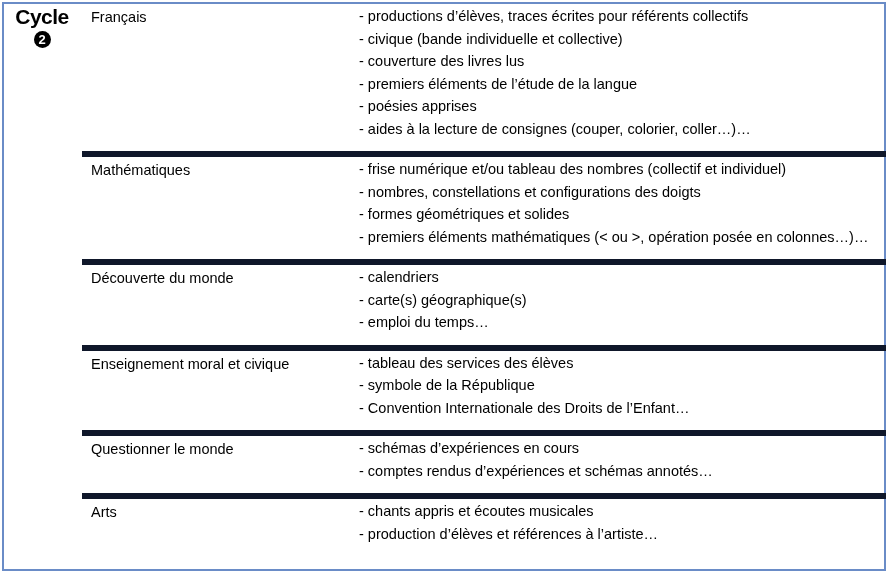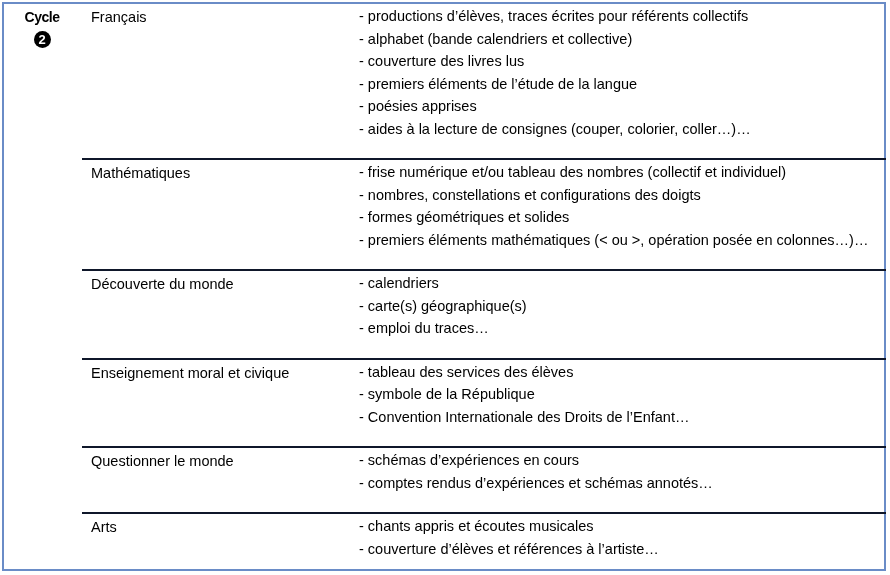--- a/index.html
+++ b/index.html
@@ -7,76 +7,76 @@
   .frame {
     position: absolute; left: 2px; top: 2px; width: 884px; height: 569px;
     border-left: 2px solid #6a8cc7; border-right: 2px solid #6a8cc7;
     border-top: 2px solid #6a8cc7; border-bottom: 2px solid #6a8cc7;
     box-sizing: border-box;
   }
   .cycle-cell {
     position: absolute; left: 4px; top: 4px; width: 76px; text-align: center;
     font-family: "Liberation Sans", sans-serif; color: #000;
   }
-  .cycle-title { font-weight: bold; font-size: 14px; line-height: 26px; letter-spacing: -0.5px; }
+  .cycle-title { font-weight: bold; font-size: 21px; line-height: 26px; letter-spacing: -0.5px; }
   .cycle-num {
     display: inline-block; width: 17px; height: 17px; border-radius: 50%;
     background: #000; color: #fff; font-weight: bold; font-size: 13px; line-height: 17px;
     text-align: center; margin-top: 0px;
   }
   .rows { position: absolute; left: 82px; top: 4px; right: 4px; }
-  .row { position: relative; border-bottom: 2px solid #0f172a; box-sizing: border-box; }
+  .row { position: relative; border-bottom: 6px solid #0f172a; box-sizing: border-box; }
   .row:last-child { border-bottom: none; }
   .subject {
     position: absolute; left: 9px; top: 2px;
     font-family: "Liberation Sans", sans-serif; font-size: 14.5px; color: #000; line-height: 22.5px;
   }
-  .items { margin-left: 277px; padding-top: 1px; padding-bottom: 18px; }
+  .items { margin-left: 277px; padding-top: 1px; padding-bottom: 11px; }
   .item {
     font-family: "Liberation Sans", sans-serif; font-size: 14.5px; color: #000;
     line-height: 22.5px; white-space: pre-wrap; width: 520px;
   }
 </style>
 </head>
 <body>
 
 <div class="frame"></div>
 
 <div class="cycle-cell">
   <div class="cycle-title">Cycle</div>
   <span class="cycle-num">2</span>
 </div>
 
 <div class="rows">
   <div class="row">
     <div class="subject">Français</div>
     <div class="items">
       <div class="item">- productions d’élèves, traces écrites pour référents collectifs</div>
-      <div class="item">- alphabet (bande calendriers et collective)</div>
+      <div class="item">- civique (bande individuelle et collective)</div>
       <div class="item">- couverture des livres lus</div>
       <div class="item">- premiers éléments de l’étude de la langue</div>
       <div class="item">- poésies apprises</div>
       <div class="item">- aides à la lecture de consignes (couper, colorier, coller…)…</div>
     </div>
   </div>
   <div class="row">
     <div class="subject">Mathématiques</div>
     <div class="items">
       <div class="item">- frise numérique et/ou tableau des nombres (collectif et individuel)</div>
       <div class="item">- nombres, constellations et configurations des doigts</div>
       <div class="item">- formes géométriques et solides</div>
       <div class="item">- premiers éléments mathématiques (&lt; ou &gt;, opération posée en colonnes…)…</div>
     </div>
   </div>
   <div class="row">
     <div class="subject">Découverte du monde</div>
     <div class="items">
       <div class="item">- calendriers</div>
       <div class="item">- carte(s) géographique(s)</div>
-      <div class="item">- emploi du traces…</div>
+      <div class="item">- emploi du temps…</div>
     </div>
   </div>
   <div class="row">
     <div class="subject">Enseignement moral et civique</div>
     <div class="items">
       <div class="item">- tableau des services des élèves</div>
       <div class="item">- symbole de la République</div>
       <div class="item">- Convention Internationale des Droits de l’Enfant…</div>
     </div>
   </div>
@@ -84,16 +84,16 @@
     <div class="subject">Questionner le monde</div>
     <div class="items">
       <div class="item">- schémas d’expériences en cours</div>
       <div class="item">- comptes rendus d’expériences et schémas annotés…</div>
     </div>
   </div>
   <div class="row">
     <div class="subject">Arts</div>
     <div class="items">
       <div class="item">- chants appris et écoutes musicales</div>
-      <div class="item">- couverture d’élèves et références à l’artiste…</div>
+      <div class="item">- production d’élèves et références à l’artiste…</div>
     </div>
   </div>
 </div>
 
 </body></html>

